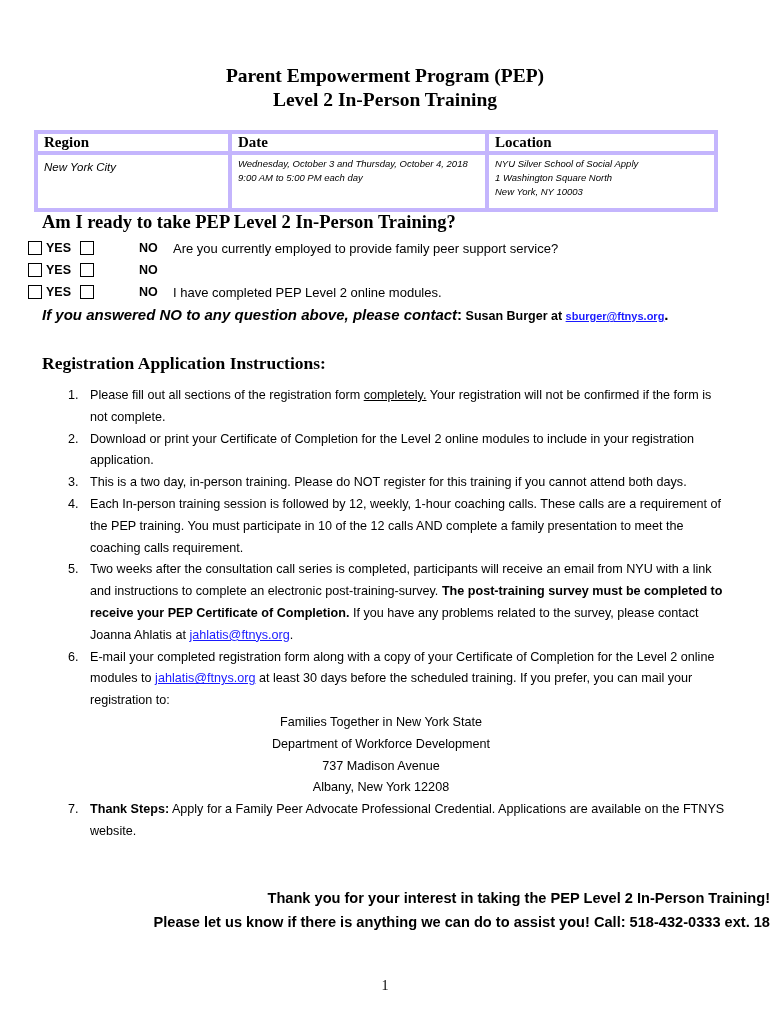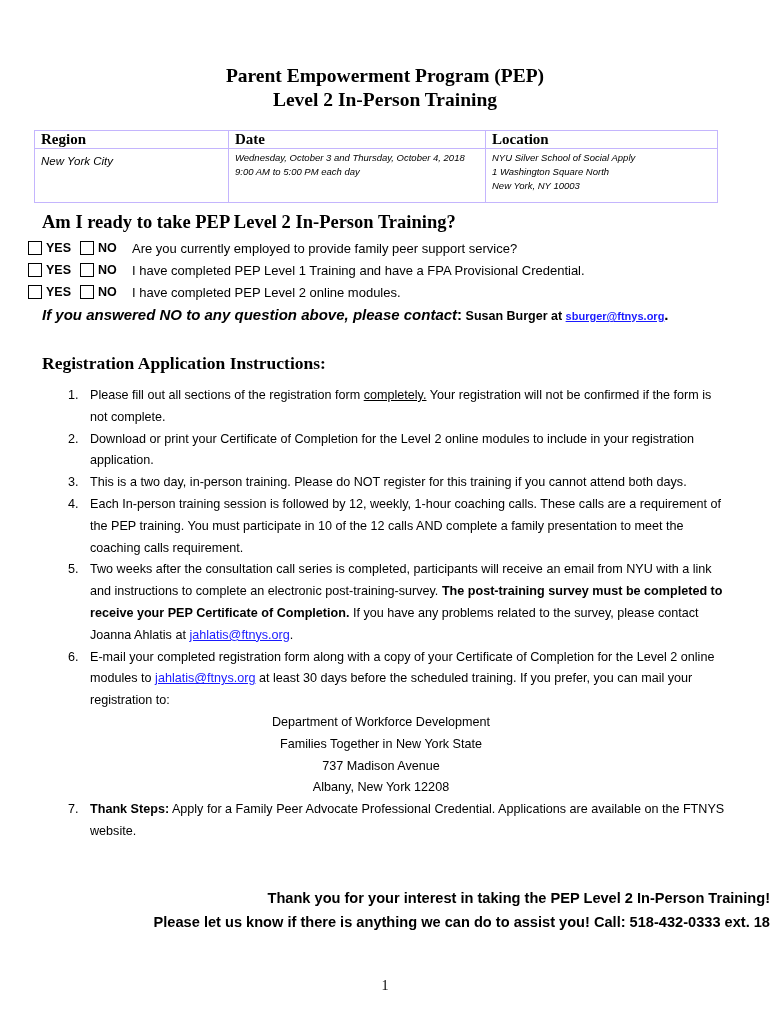--- a/index.html
+++ b/index.html
@@ -2,34 +2,34 @@
 <html><head>
   <meta charset="utf-8">
   <style>
     html, body { margin: 0; padding: 0; background: #ffffff; }
     body { width: 770px; height: 1024px; position: relative; overflow: hidden; color: #000; }
 
     .title-block { position: absolute; top: 64px; left: 0; width: 770px; text-align: center; }
     .title-line { font-family: "Liberation Serif", serif; font-weight: bold; font-size: 19.5px; line-height: 24px; }
 
     table.info { position: absolute; top: 130px; left: 34px; width: 684px; border-collapse: collapse; table-layout: fixed; }
-    table.info th, table.info td { border: 1px solid #c4b5fd; vertical-align: top; text-align: left; padding: 0 6px; }
+    table.info th, table.info td { border: 4px solid #c4b5fd; vertical-align: top; text-align: left; padding: 0 6px; }
     table.info th { font-family: "Liberation Serif", serif; font-weight: bold; font-size: 15px; height: 17px; line-height: 17px; }
     table.info td { font-family: "Liberation Sans", sans-serif; font-style: italic; font-size: 9.5px; line-height: 14px; height: 48px; padding-top: 2px; }
     table.info td.region { font-size: 11.5px; padding-top: 5px; }
     .col-region { width: 194px; }
     .col-date { width: 257px; }
 
     .readiness-heading { position: absolute; top: 212px; left: 42px; font-family: "Liberation Serif", serif; font-weight: bold; font-size: 18.5px; }
 
     .q-row { position: absolute; left: 28px; height: 20px; display: flex; align-items: center; font-family: "Liberation Sans", sans-serif; font-size: 13px; }
     .cb { width: 14px; height: 14px; border: 1px solid #000; box-sizing: border-box; display: inline-block; margin-right: 4px; cursor: pointer; }
     .opt { font-weight: bold; font-size: 12.5px; }
     .opt-yes { width: 34px; }
-    .opt-no { width: 34px; }
+    .opt-no { width: 34px; margin-left: 41px; }
     .q-text { margin-left: 0; }
 
     .contact-line { position: absolute; top: 306px; left: 42px; font-family: "Liberation Sans", sans-serif; font-size: 15px; white-space: nowrap; }
     .contact-line .lead { font-style: italic; font-weight: bold; }
     .contact-line .who { font-weight: bold; font-size: 12.5px; }
     a.email { color: #1a1aff; text-decoration: underline; }
     .contact-line a.email { font-weight: bold; font-size: 11px; margin-top: 47px; }
 
     .instr-heading { position: absolute; top: 353px; left: 42px; font-family: "Liberation Serif", serif; font-weight: bold; font-size: 17.5px; }
 
@@ -86,21 +86,20 @@
   <span class="opt opt-yes">YES</span>
   <span class="cb"></span>
   <span class="opt opt-no">NO</span>
   <span class="q-text">Are you currently employed to provide family peer support service?</span>
 </div>
 <div class="q-row" style="top:260px;">
   <span class="cb"></span>
   <span class="opt opt-yes">YES</span>
   <span class="cb"></span>
   <span class="opt opt-no">NO</span>
-  <span class="q-text">I have completed PEP Level 1 Training and have a FPA Provisional Credential.</span>
 </div>
 <div class="q-row" style="top:282px;">
   <span class="cb"></span>
   <span class="opt opt-yes">YES</span>
   <span class="cb"></span>
   <span class="opt opt-no">NO</span>
   <span class="q-text">I have completed PEP Level 2 online modules.</span>
 </div>
 
 <div class="contact-line">
@@ -127,22 +126,22 @@
     <span>Each In-person training session is followed by 12, weekly, 1-hour coaching calls.  These calls are a requirement of the PEP training. You must participate in 10 of the 12 calls AND complete a family presentation to meet the coaching calls requirement.</span>
   </li>
   <li>
     <span class="num">5.</span>
     <span>Two weeks after the consultation call series is completed, participants will receive an email from NYU with a link and instructions to complete an electronic post-training-survey.  </span><span class="b">The post-training survey must be completed to receive your PEP Certificate of Completion.</span><span>  If you have any problems related to the survey, please contact Joanna Ahlatis at </span><a class="email">jahlatis@ftnys.org</a><span>.</span>
   </li>
   <li>
     <span class="num">6.</span>
     <span>E-mail your completed registration form along with a copy of your Certificate of Completion for the Level 2 online modules to </span><a class="email">jahlatis@ftnys.org</a><span> at least 30 days before the scheduled training. If you prefer, you can mail your registration to:</span>
     <div>
+      <span class="addr-line">Families Together in New York State</span>
       <span class="addr-line">Department of Workforce Development</span>
-      <span class="addr-line">Families Together in New York State</span>
       <span class="addr-line">737 Madison Avenue</span>
       <span class="addr-line">Albany, New York 12208</span>
     </div>
   </li>
   <li>
     <span class="num">7.</span>
     <span class="b">Thank Steps:</span><span>  Apply for a Family Peer Advocate Professional Credential.  Applications are available on the FTNYS website.</span>
   </li>
 </ol>
 

